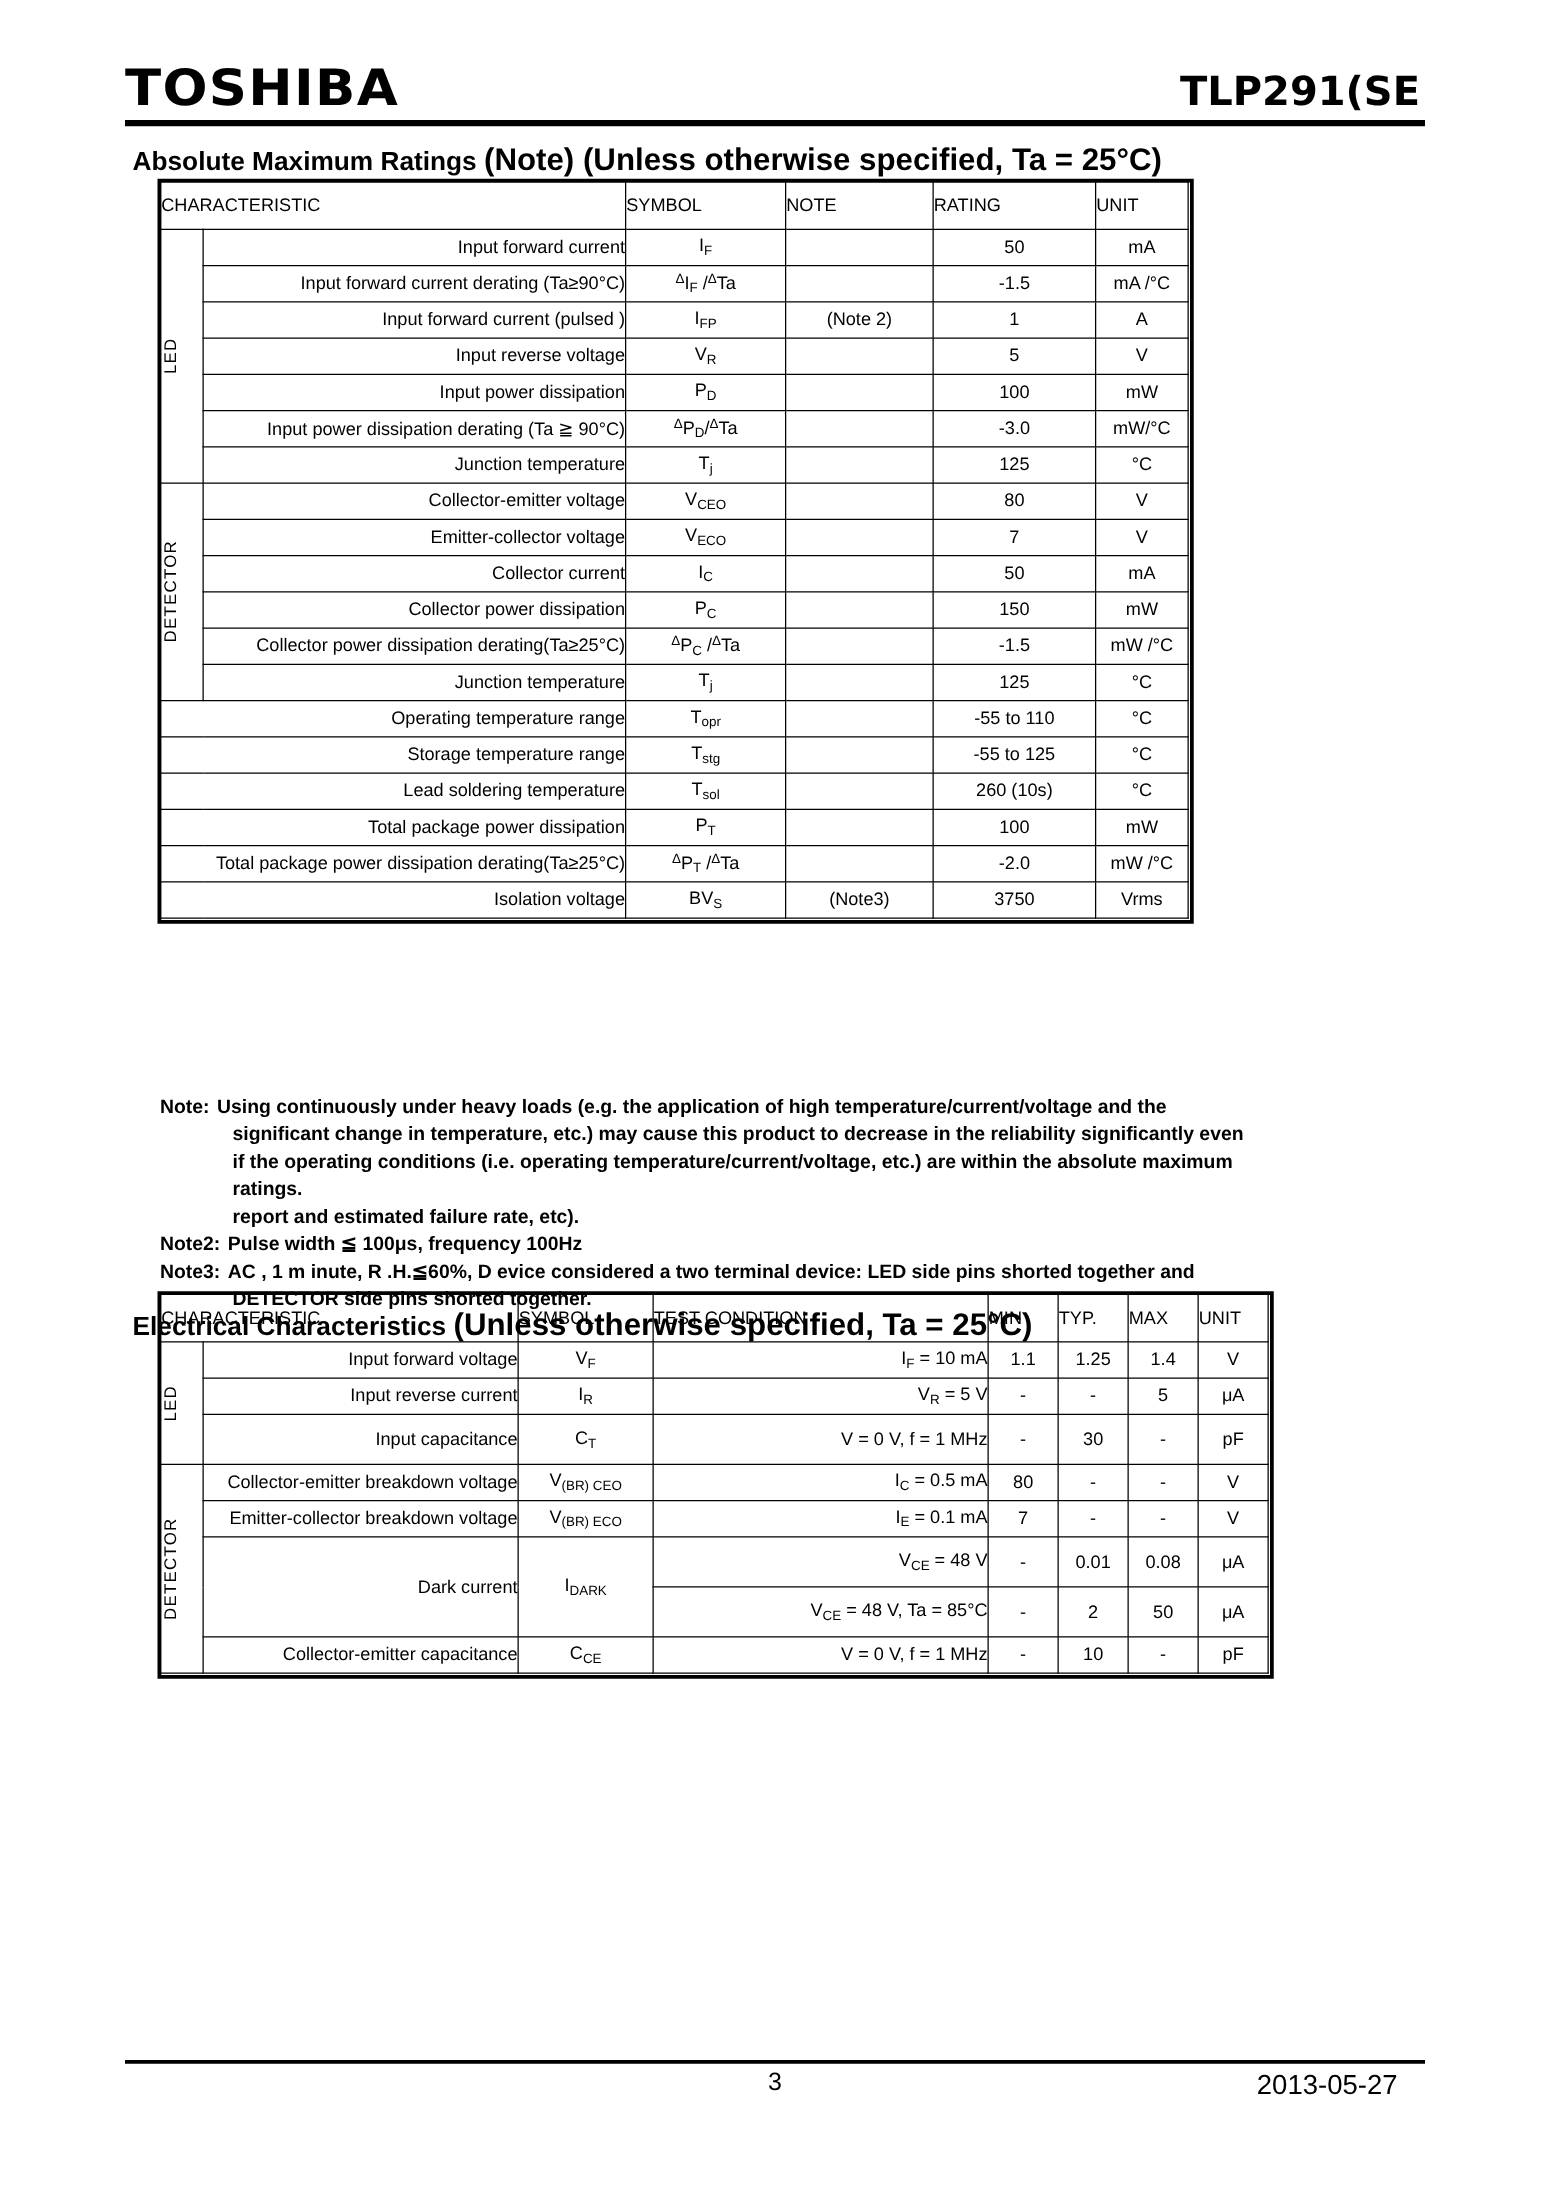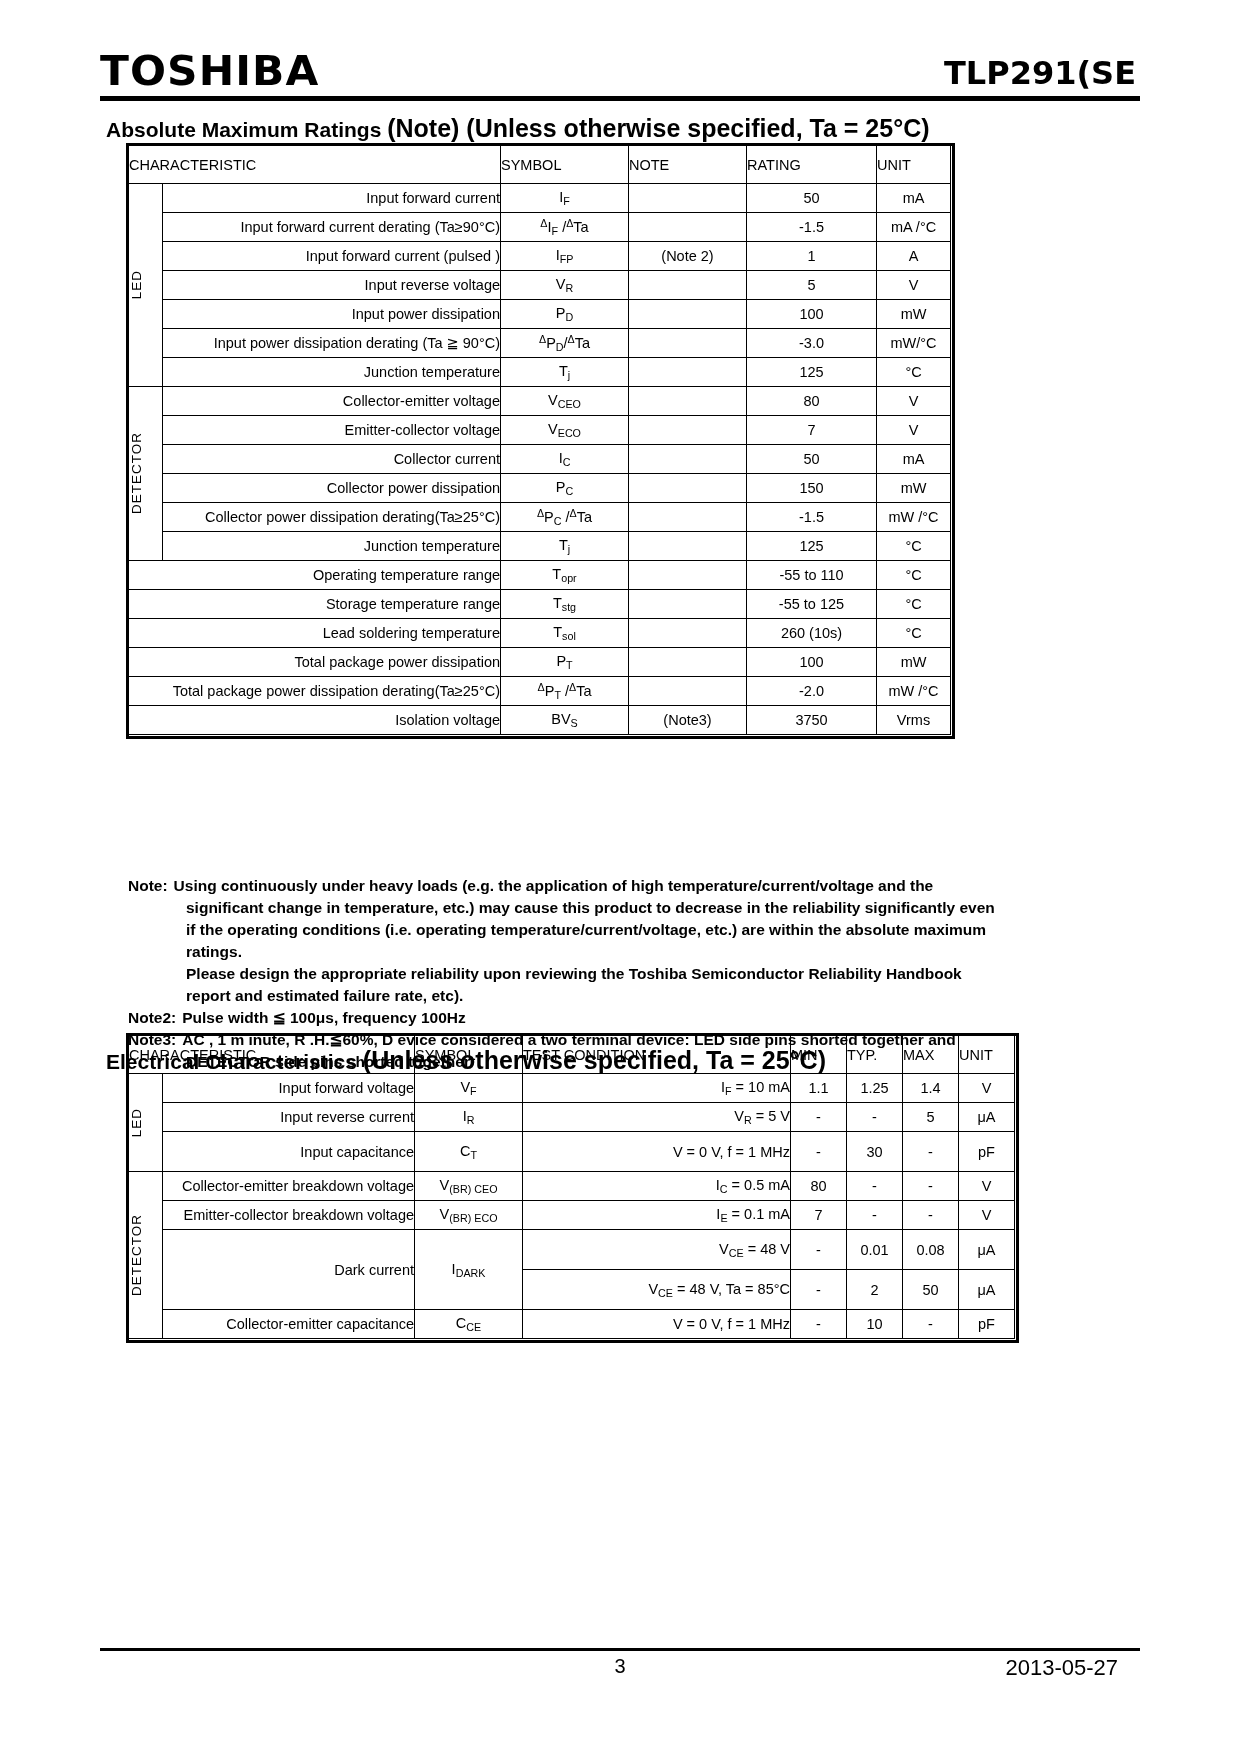--- a/index.html
+++ b/index.html
@@ -249,21 +249,20 @@
   </table>
 
   <div class="notes">
     <div class="note-row">
       <div class="note-lbl">Note:</div>
       <div class="note-txt" style="margin-left:6px;">Using continuously under heavy loads (e.g. the application of high temperature/current/voltage and the</div>
     </div>
     <div class="indent">significant change in temperature, etc.) may cause this product to decrease in the reliability significantly even</div>
     <div class="indent">if the operating conditions (i.e. operating temperature/current/voltage, etc.) are within the absolute maximum</div>
     <div class="indent">ratings.</div>
-    <div class="indent">Please design the appropriate reliability upon reviewing the Toshiba Semiconductor Reliability Handbook</div>
     <div class="indent">report and estimated failure rate, etc).</div>
     <div class="note-row">
       <div class="note-lbl">Note2:</div>
       <div class="note-txt" style="margin-left:6px;">Pulse width ≦ 100μs, frequency 100Hz</div>
     </div>
     <div class="note-row">
       <div class="note-lbl">Note3:</div>
       <div class="note-txt just" style="margin-left:6px;">AC ,  1 m inute,  R .H.≦60%,  D evice  considered  a  two  terminal  device:  LED  side  pins  shorted  together  and</div>
     </div>
     <div class="indent">DETECTOR side pins shorted together.</div>

